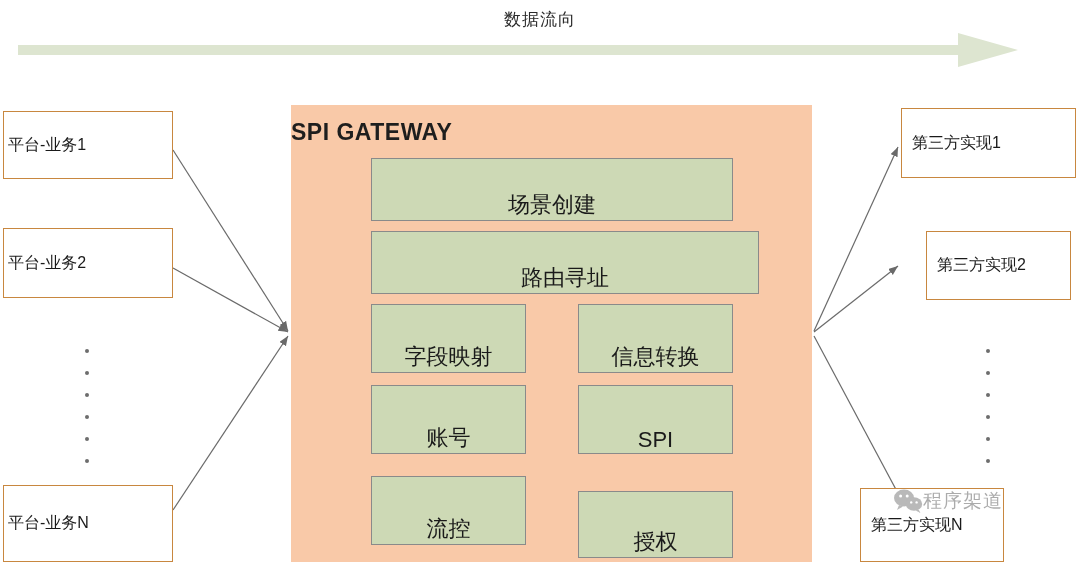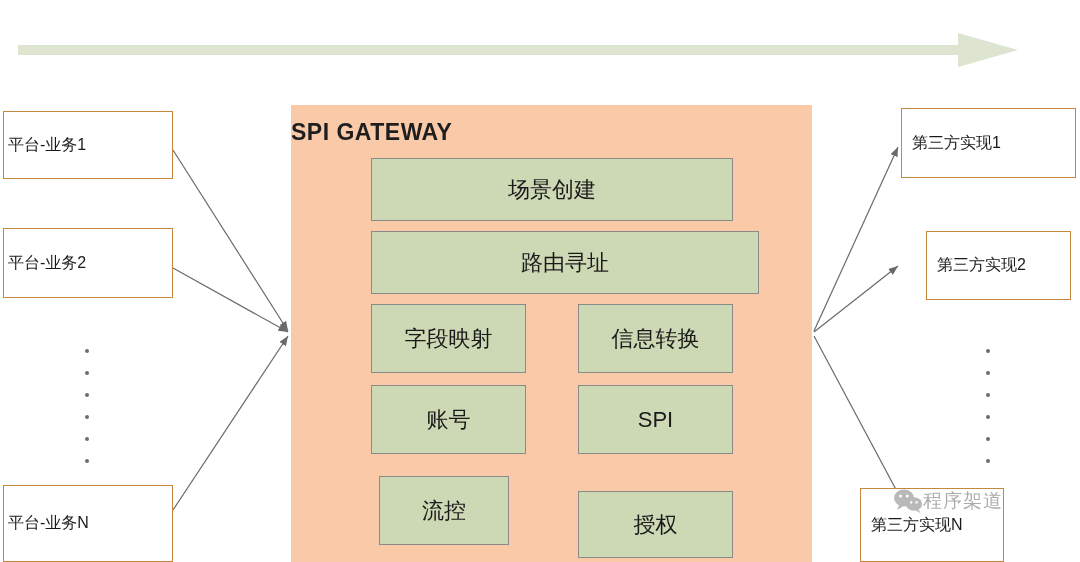--- a/index.html
+++ b/index.html
@@ -59,21 +59,21 @@
     font-weight:600;
     color:#1e1e1e;
     letter-spacing:.5px;
   }
   .mod{
     position:absolute;
     background:#cdd9b5;
     border:1.3px solid #8a8a8a;
     box-sizing:border-box;
     display:flex;
-    align-items:center;
+    align-items:flex-end;
     justify-content:center;
     font-size:22px;
     color:#1a1a1a;
     white-space:nowrap;
   }
 
   
   .dots{position:absolute;display:flex;flex-direction:column;align-items:center;}
   .dots i{
     display:block;width:4px;height:4px;border-radius:50%;
@@ -94,20 +94,21 @@
   .watermark .wm-text{
     font-size:19px;color:#3a3a3a;letter-spacing:1px;
     font-family:"Liberation Sans","DejaVu Sans",sans-serif;
   }
 </style>
 </head>
 <body>
 
 <div id="stage">
 
+  <div class="flow-label">数据流向</div>
   <svg class="flow-arrow" viewBox="0 0 1000 34">
     <path d="M0 12 H940 V0 L1000 17 L940 34 V22 H0 Z" fill="#dde5d0"></path>
   </svg>
 
   <svg class="conn">
     <defs>
       <marker id="ah" markerWidth="9" markerHeight="9" refX="8" refY="3.2" orient="auto">
         <path d="M0,0 L8,3.2 L0,6.4 z" fill="#6a6a6a"></path>
       </marker>
     </defs>
@@ -161,21 +162,21 @@
       <span>信息转换</span>
     </div>
 
     <div class="mod" style="left:80px;top:280px;width:155px;height:69px;">
       <span>账号</span>
     </div>
     <div class="mod" style="left:287px;top:280px;width:155px;height:69px;">
       <span>SPI</span>
     </div>
 
-    <div class="mod" style="left:80px;top:371px;width:130px;height:69px;margin-left:8px;">
+    <div class="mod" style="left:80px;top:371px;width:155px;height:69px;">
       <span>流控</span>
     </div>
     <div class="mod" style="left:287px;top:386px;width:155px;height:67px;">
       <span>授权</span>
     </div>
   </div>
 
   <div class="node right" style="left:901px;top:108px;width:175px;height:70px;">
     <span>第三方实现1</span>
   </div>

